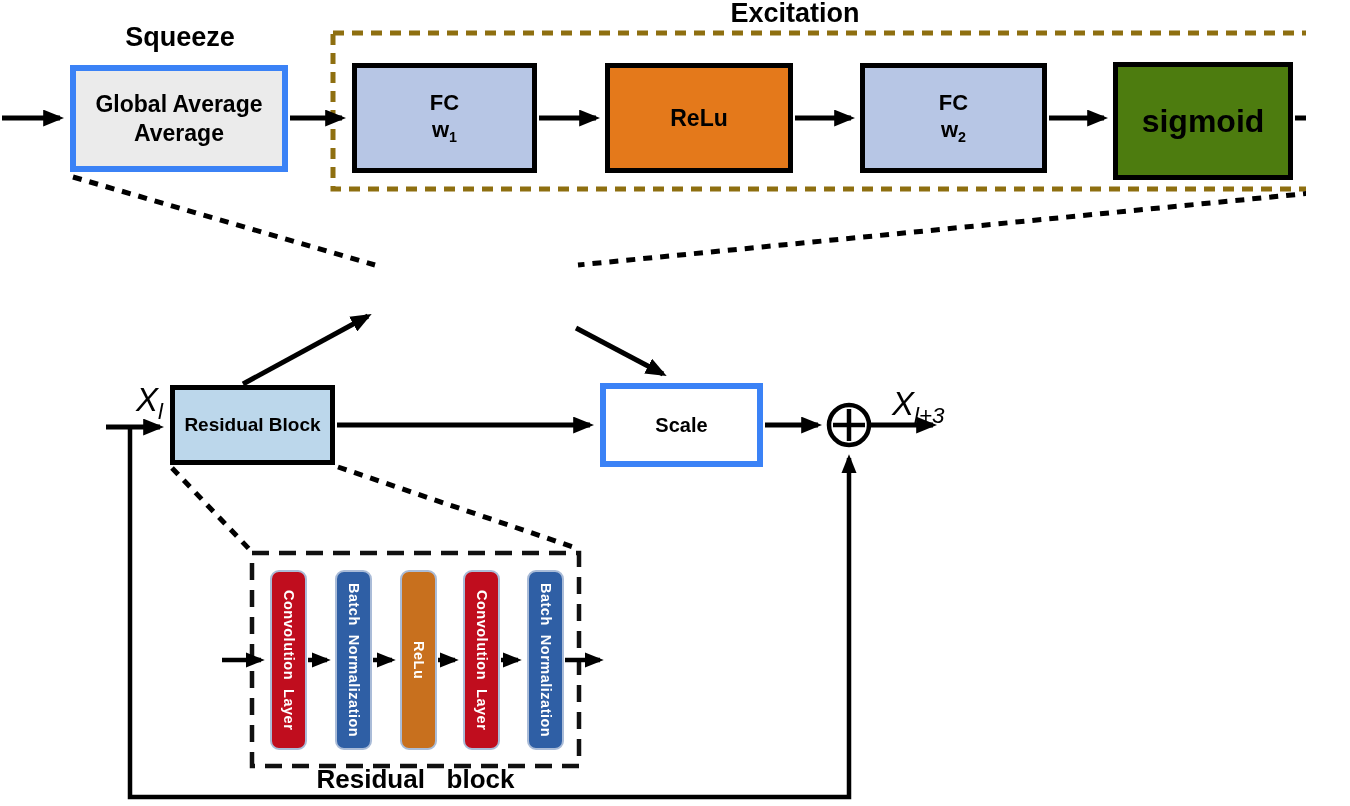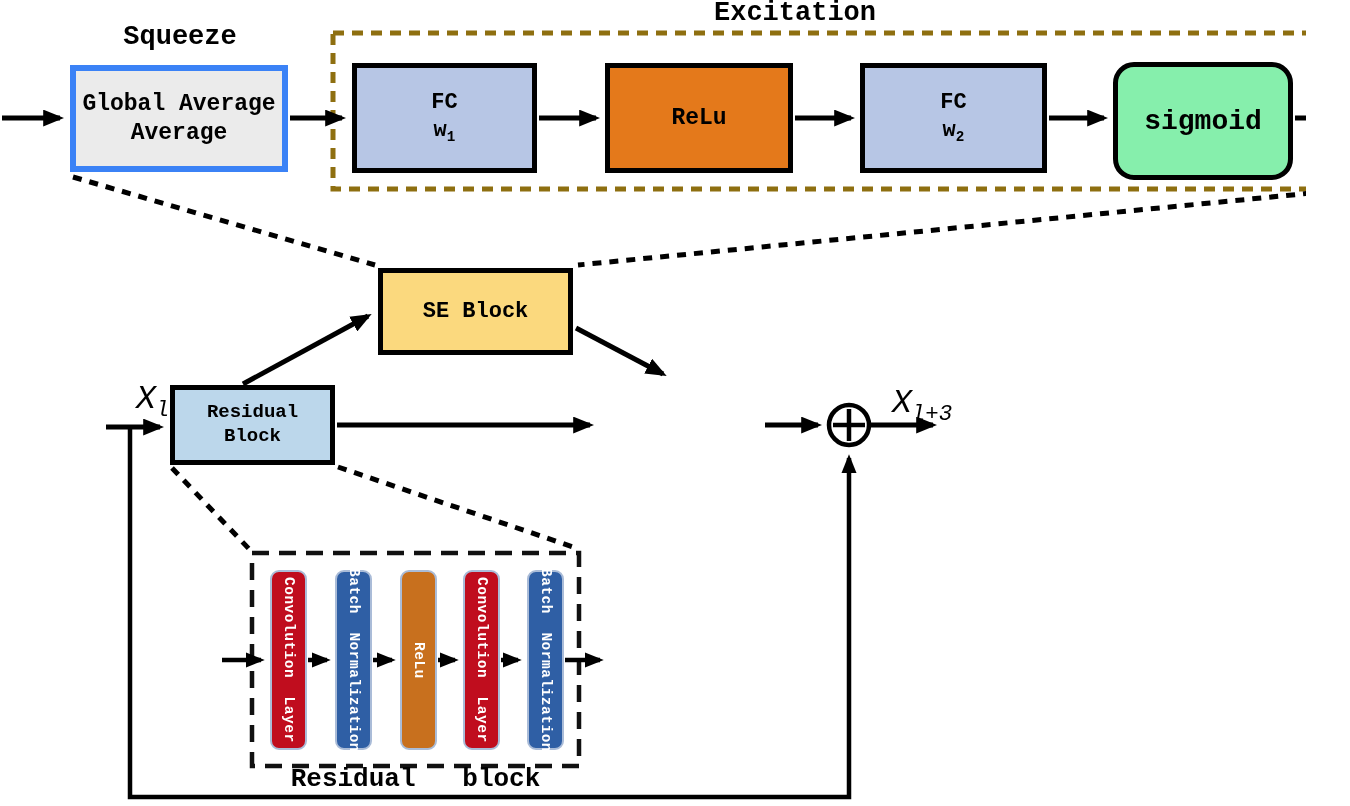--- a/index.html
+++ b/index.html
@@ -1,32 +1,32 @@
 <!DOCTYPE html>
 <html><head>
 <meta charset="utf-8">
 <style>
   html,body{margin:0;padding:0;background:#ffffff;}
   #stage{
     position:relative;width:1306px;height:806px;background:#ffffff;overflow:hidden;
-    font-family:Liberation Mono, monospace;color:#000;
+    font-family:Liberation Sans, sans-serif;color:#000;
   }
   #wires{position:absolute;left:0;top:0;width:1350px;height:806px;}
   .box{
     position:absolute;box-sizing:border-box;display:flex;flex-direction:column;
     align-items:center;justify-content:center;text-align:center;font-weight:bold;
     line-height:1.25;
   }
   .b5{border:5px solid #000;}
   .b6{border:6px solid #3b82f6;}
   .gap-box{left:70px;top:65px;width:218px;height:107px;background:#ebebeb;font-size:23px;}
   .fc1-box{left:352px;top:63px;width:185px;height:110px;background:#b7c6e5;font-size:22px;}
   .relu-box{left:605px;top:63px;width:188px;height:110px;background:#e4791b;font-size:23px;}
   .fc2-box{left:860px;top:63px;width:187px;height:110px;background:#b7c6e5;font-size:22px;}
-  .sigmoid-box{left:1113px;top:62px;width:180px;height:118px;background:#86efac;font-size:28px;border-radius:21px;}
+  .sigmoid-box{left:1113px;top:62px;width:180px;height:118px;background:#4d7c0f;font-size:32px;}
   .se-box{left:378px;top:268px;width:195px;height:87px;background:#fbd97e;font-size:22px;}
   .res-box{left:170px;top:385px;width:165px;height:80px;background:#bcd7eb;font-size:19px;}
   .scale-box{left:600px;top:383px;width:163px;height:84px;background:#ffffff;font-size:20px;}
   .title{position:absolute;font-weight:bold;font-size:27px;text-align:center;}
   .squeeze-title{left:105px;top:22px;width:150px;}
   .excitation-title{left:695px;top:-2px;width:200px;}
   .mathlabel{position:absolute;font-style:italic;font-weight:normal;font-size:33px;white-space:nowrap;margin-left:24px;}
   .x-in{left:112px;top:381px;}
   .x-out{left:868px;top:385px;}
   .mathlabel sub{font-size:0.68em;font-style:italic;}
@@ -119,28 +119,28 @@
 
   <div class="box b5 fc2-box">
     <span>FC</span>
     <span><span>w</span><sub class="wsub">2</sub></span>
   </div>
 
   <div class="box b5 sigmoid-box">
     <span>sigmoid</span>
   </div>
 
-  <div class="box b5 se-box">
-    <span>SE Block</span>
-  </div>
 
   <div class="box b5 res-box">
     <span>Residual Block</span>
   </div>
 
+  <div class="box b6 scale-box">
+    <span>Scale</span>
+  </div>
 
   <div class="mathlabel x-in"><span>X</span><sub>l</sub></div>
 
   <div class="mathlabel x-out"><span>X</span><sub>l+3</sub></div>
 
   <div class="vlayer conv l1">Convolution  Layer</div>
   <div class="vlayer bn l2">Batch  Normalization</div>
   <div class="vlayer relu-v l3">ReLu</div>
   <div class="vlayer conv l4">Convolution  Layer</div>
   <div class="vlayer bn l5">Batch  Normalization</div>

